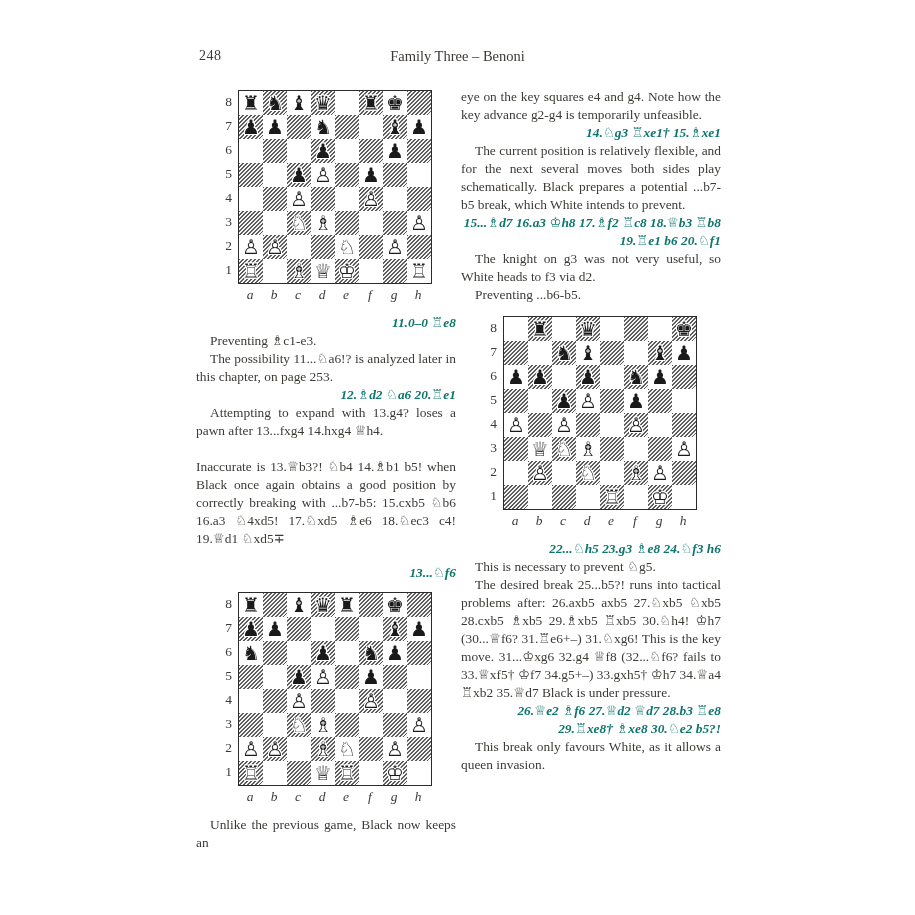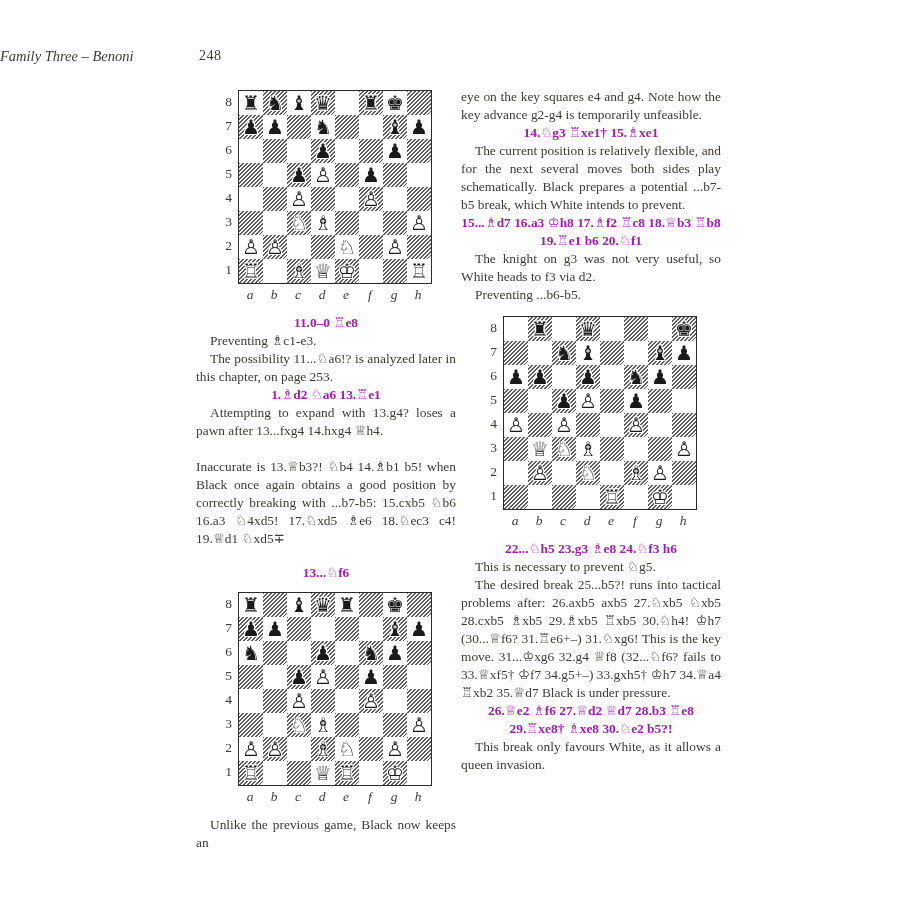--- a/index.html
+++ b/index.html
@@ -8,32 +8,33 @@
     font-family:"Liberation Serif","DejaVu Sans",serif;
     color:#3d3a36;
   }
   
   .page-number {
     position:absolute; left:199px; top:48px;
     font-size:14px; letter-spacing:0.5px;
   }
   .header-title {
     position:absolute; left:0; right:0; top:48px;
-    font-size:14.5px;font-style:italic;
+    text-align:center; font-size:14.5px;
   }
   
   .col { position:absolute; top:88px; width:260px; font-size:13.4px; line-height:18px; text-align:justify; }
   .col-left  { left:196px; }
   .col-right { left:461px; }
   .col p { margin:0; }
   .col p.ind { text-indent:14px; }
   .col p.gap-top { margin-top:18px; }
   .move-line {
-    font-weight:bold; margin:12px 0 0 0; text-align:center;
-    color:#a21caf;
+    font-weight:bold; margin:12px 0 0 0; text-align:right;
+    color:#0f766e;
+    font-style:italic;
   }
   
   .diagram { width:max-content; margin:4px auto 10px auto; }
   .board-wrap { display:flex; align-items:flex-start; }
   .ranks { display:flex; flex-direction:column; width:18px; padding-top:2px; }
   .rank-label {
     height:24px; line-height:24px; text-align:right; padding-right:6px;
     font-size:13.5px; color:#3d3a36;
   }
   .board {
@@ -298,21 +299,21 @@
         <div class="file-label">f</div>
         <div class="file-label">g</div>
         <div class="file-label">h</div>
       </div>
   </div>
 
   <p class="move-line" style="margin-top:10px;">11.0–0 ♖e8</p>
   <p class="ind">Preventing ♗c1-e3.</p>
   <p class="ind">The possibility 11...♘a6!? is analyzed later in this chapter, on page 253.</p>
 
-  <p class="move-line">1.♗d2 ♘a6 13.♖e1</p>
+  <p class="move-line">12.♗d2 ♘a6 20.♖e1</p>
   <p class="ind">Attempting to expand with 13.g4? loses a pawn after 13...fxg4 14.hxg4 ♕h4.</p>
   <p class="gap-top">Inaccurate is 13.♕b3?! ♘b4 14.♗b1 b5! when Black once again obtains a good position by correctly breaking with ...b7-b5: 15.cxb5 ♘b6 16.a3 ♘4xd5! 17.♘xd5 ♗e6 18.♘ec3 c4! 19.♕d1 ♘xd5∓</p>
 
   <p class="move-line" style="margin-top:16px;">13...♘f6</p>
 
   <div class="diagram" style="margin-top:8px;">
     <div class="board-wrap">
       <div class="ranks">
           <div class="rank-label">8</div>
           <div class="rank-label">7</div>

